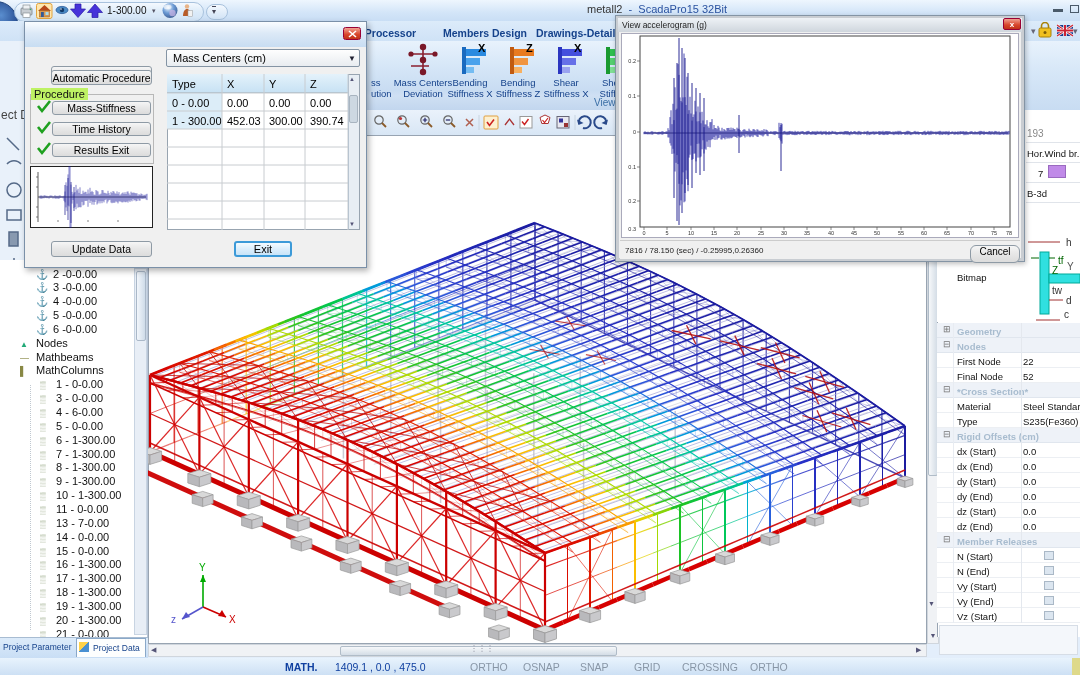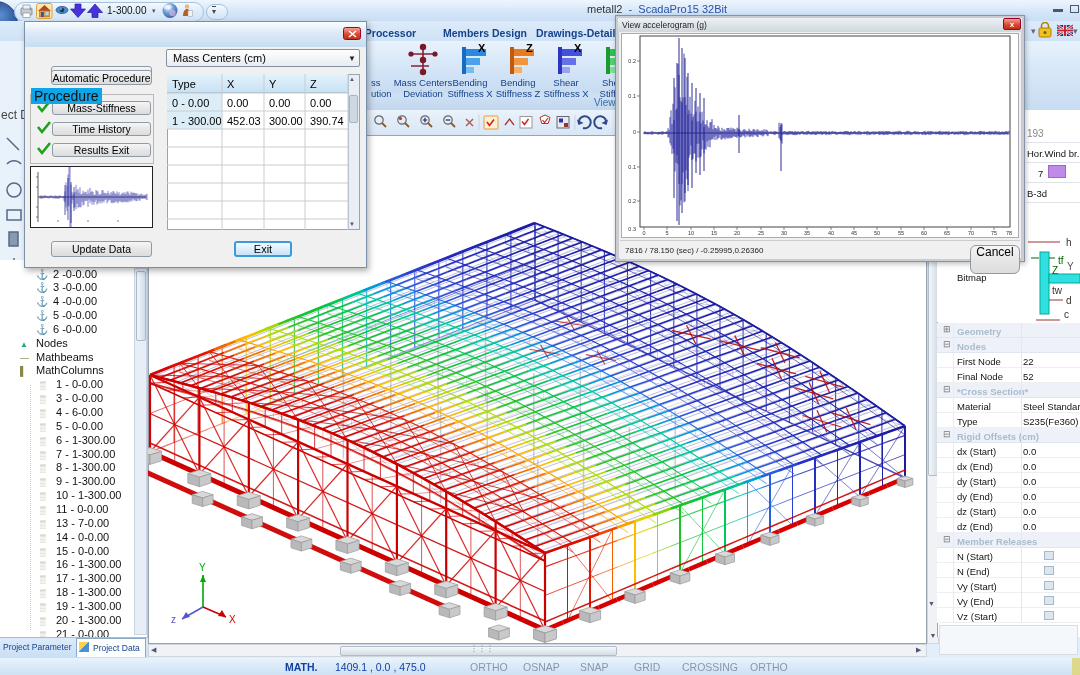--- a/index.html
+++ b/index.html
@@ -2466,21 +2466,21 @@
     <path d="M640,132h-3" stroke="#555" stroke-width="0.7"></path>
     <text x="636" y="134" font-size="5.5" fill="#333" text-anchor="end">0</text>
     <path d="M640,167h-3" stroke="#555" stroke-width="0.7"></path>
     <text x="636" y="169" font-size="5.5" fill="#333" text-anchor="end">0.1</text>
     <path d="M640,201h-3" stroke="#555" stroke-width="0.7"></path>
     <text x="636" y="203" font-size="5.5" fill="#333" text-anchor="end">0.2</text>
     <text x="636" y="231" font-size="5.5" fill="#333" text-anchor="end">0.3</text>
 </svg>
 <div class="abs" style="left:620px;top:240px;width:400px;height:19px;background:#f0f0f0;border-top:1px solid #ccc"></div>
 <div class="abs" style="left:625px;top:246px;font-size:8px;color:#222">7816 / 78.150 (sec) / -0.25995,0.26360</div>
-<div class="abs btn" style="left:970px;top:245px;width:50px;height:29px;font-size:12px;line-height:12px;border-radius:6px">Cancel</div>
+<div class="abs btn" style="left:970px;top:245px;width:50px;height:18px;font-size:10px;line-height:12px;border-radius:6px">Cancel</div>
 
 <div class="abs" style="left:1031px;top:26px;font-size:9px;color:#667">▾</div>
 <svg class="abs" style="left:1038px;top:22px" width="40" height="16" viewBox="0 0 40 16">
  <rect x="1" y="6" width="12" height="9" rx="1.5" fill="#f0c020" stroke="#a8820a"></rect>
     <path d="M3.5,6V4a3.5,3.5 0 0,1 7,0v2" stroke="#a8820a" stroke-width="1.6" fill="none"></path>
     <circle cx="7" cy="10.5" r="1.5" fill="#7a5c08"></circle>
  <g>
       <rect x="19" y="3" width="16" height="11" fill="#1a3a8c"></rect>
       <path d="M19,3l16,11M35,3L19,14" stroke="#fff" stroke-width="2.6"></path>
       <path d="M19,3l16,11M35,3L19,14" stroke="#cc2233" stroke-width="1.2"></path>
@@ -2492,21 +2492,21 @@
 
 <div class="abs" style="left:24px;top:21px;width:343px;height:247px;background:#f0f0f0;border:1px solid #7a90a8;box-shadow:2px 3px 6px rgba(0,0,0,0.3)"></div>
 <div class="abs" style="left:25px;top:22px;width:341px;height:25px;background:linear-gradient(#fafdff,#dce9f7 45%,#c8ddf2)"></div>
 <div class="abs" style="left:343px;top:27px;width:18px;height:13px;background:linear-gradient(#f2a292,#d8442a 60%,#c03318);border:1px solid #903;border-radius:2.5px"></div>
 <svg class="abs" style="left:343px;top:27px" width="18" height="13">
     <path d="M6,4l7,6M13,4l-7,6" stroke="#fff" stroke-width="1.6"></path>
   </svg>
 
 <div class="abs btn" style="left:51px;top:66px;width:101px;height:15px;line-height:14px">Paramameters</div>
 <div class="abs btn" style="left:51px;top:70px;width:101px;height:15px;line-height:14px">Automatic Procedure</div>
-<div class="abs" style="left:31px;top:88px;font-size:14px;color:#111;background:#0ea5e9;padding:0 3px;z-index:3">Procedure</div>
+<div class="abs" style="left:31px;top:88px;font-size:11px;color:#111;background:#bef264;padding:0 3px;z-index:3">Procedure</div>
 <div class="abs" style="left:30px;top:94px;width:124px;height:70px;border:1px solid #b8b8b8"></div>
 <div class="abs btn" style="left:52px;top:101px;width:99px;height:14px;line-height:13px">Mass-Stiffness</div>
 <div class="abs btn" style="left:52px;top:122px;width:99px;height:14px;line-height:13px">Time History</div>
 <div class="abs btn" style="left:52px;top:143px;width:99px;height:14px;line-height:13px">Results Exit</div>
 <svg class="abs" style="left:36px;top:99px" width="16" height="62" viewBox="0 0 16 62">
  <g stroke="#1fa01f" stroke-width="2.6" fill="none">
       <path d="M2,7l4,5l8,-10"></path>
       <path d="M2,28l4,5l8,-10"></path>
       <path d="M2,49l4,5l8,-10"></path>
     </g>

